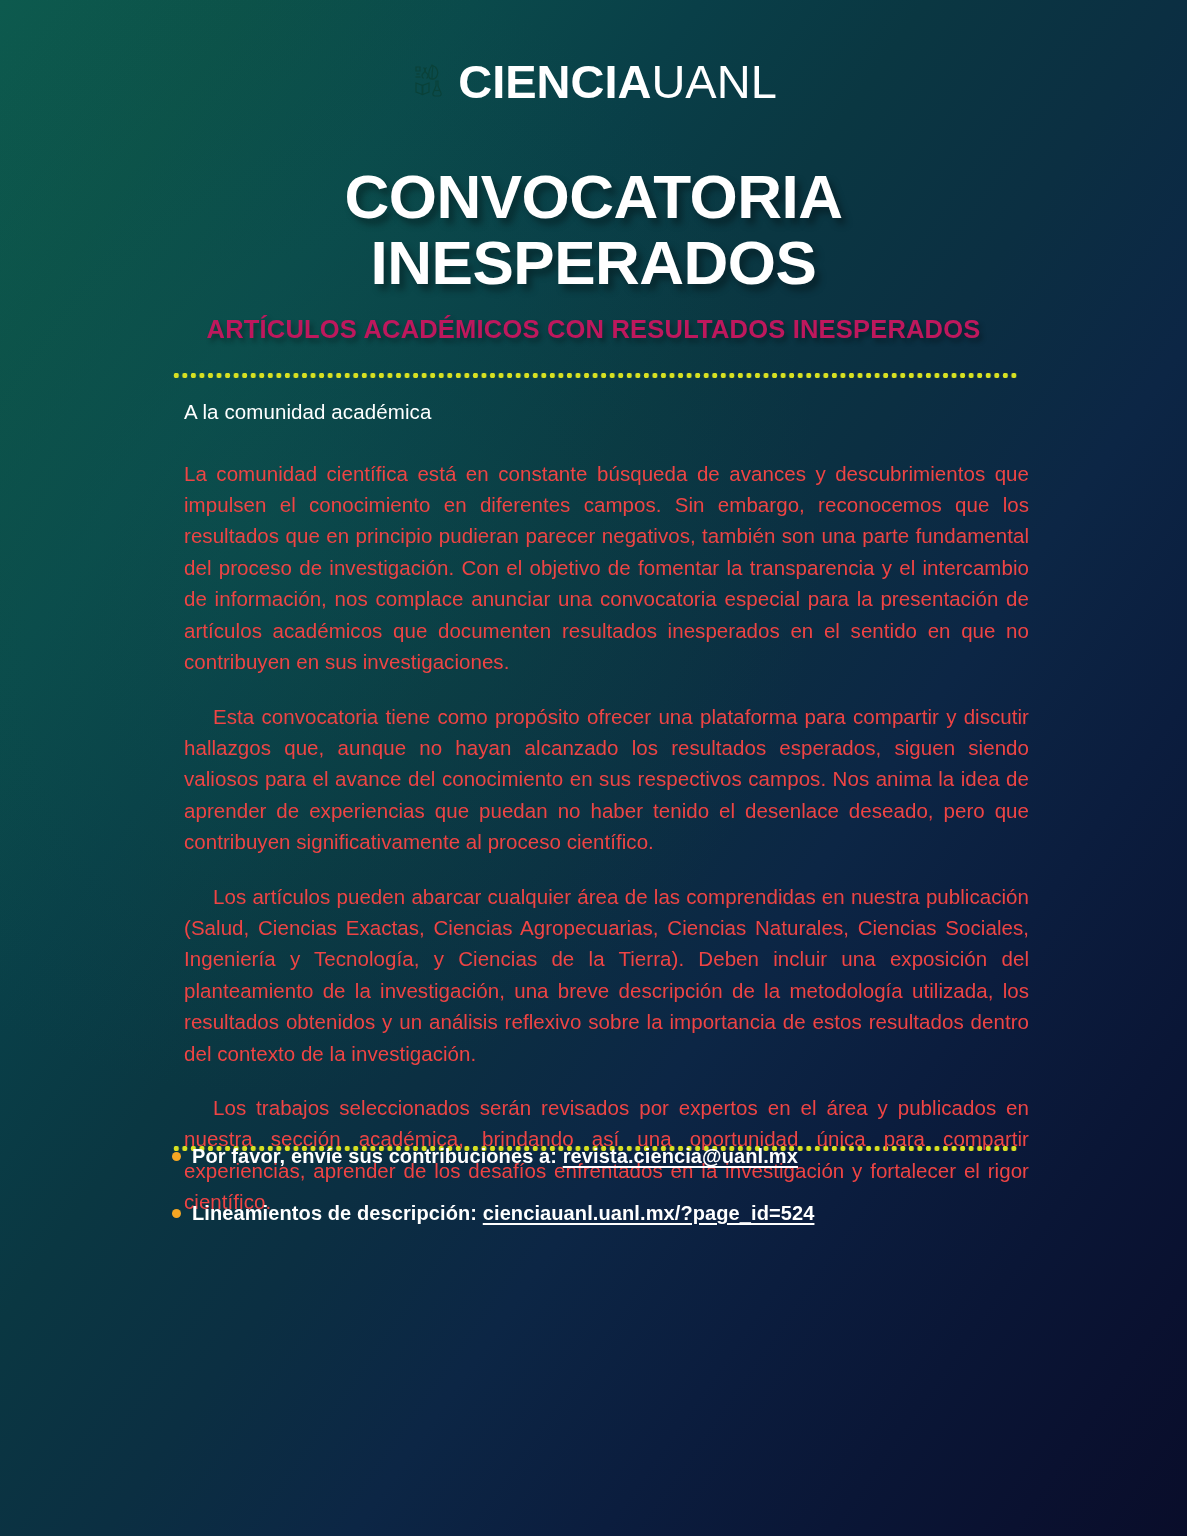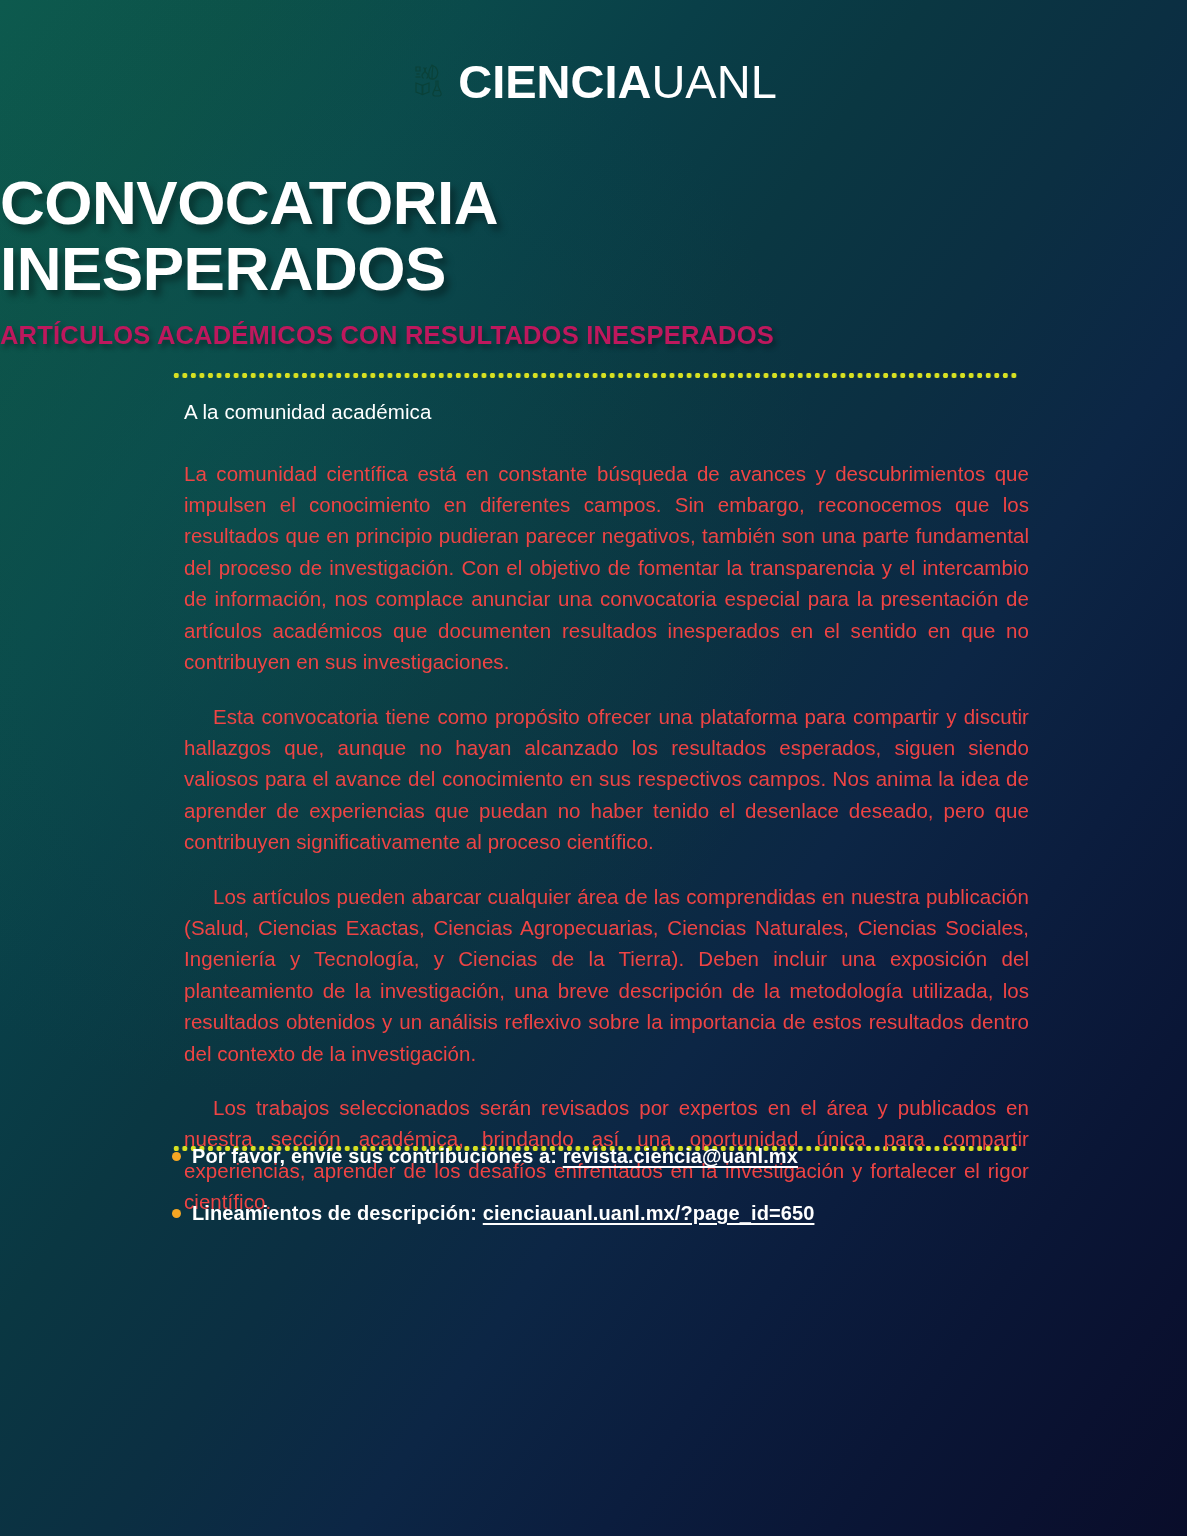--- a/index.html
+++ b/index.html
@@ -45,21 +45,21 @@
     display:flex; align-items:center; justify-content:center; gap:10px;
   }
   .brand-icon { width:38px; height:42px; flex:0 0 auto; opacity:.95; }
   .brand-text {
     font-size:47px; line-height:1; letter-spacing:-0.5px; white-space:nowrap;
   }
   .brand-text .b1 { font-weight:700; color:#ffffff; letter-spacing:0px; }
   .brand-text .b2 { font-weight:300; color:#ffffff; letter-spacing:0px; }
 
   
-  .title-block { position:absolute; top:170px; left:0; right:0; text-align:left; }
+  .title-block { position:absolute; top:164px; left:0; right:0; text-align:center; }
   .title {
     font-weight:800;
     font-size:62px;
     line-height:1.06;
     letter-spacing:-0.5px;
     color:#ffffff;
     text-shadow: 5px 6px 7px rgba(0,0,0,0.35);
   }
   .title .l2 { display:block; }
   .subtitle {
@@ -174,21 +174,21 @@
     <p class="para indent">Los trabajos seleccionados serán revisados por expertos en el área y publicados en nuestra sección académica, brindando así una oportunidad única para compartir experiencias, aprender de los desafíos enfrentados en la investigación y fortalecer el rigor científico.</p>
   </div>
 
   <div class="contacts">
     <div class="contact-row">
       <span class="bullet"></span>
       <span class="contact-text"><span>Por favor, envíe sus contribuciones a:</span> <a class="contact-link" href="#">revista.ciencia@uanl.mx</a></span>
     </div>
     <div class="contact-row">
       <span class="bullet"></span>
-      <span class="contact-text"><span>Lineamientos de descripción:</span> <a class="contact-link" href="#">cienciauanl.uanl.mx/?page_id=650</a></span>
+      <span class="contact-text"><span>Lineamientos de descripción:</span> <a class="contact-link" href="#">cienciauanl.uanl.mx/?page_id=524</a></span>
     </div>
   </div>
 
   <div class="footer">
 
     
     
 
     
     

